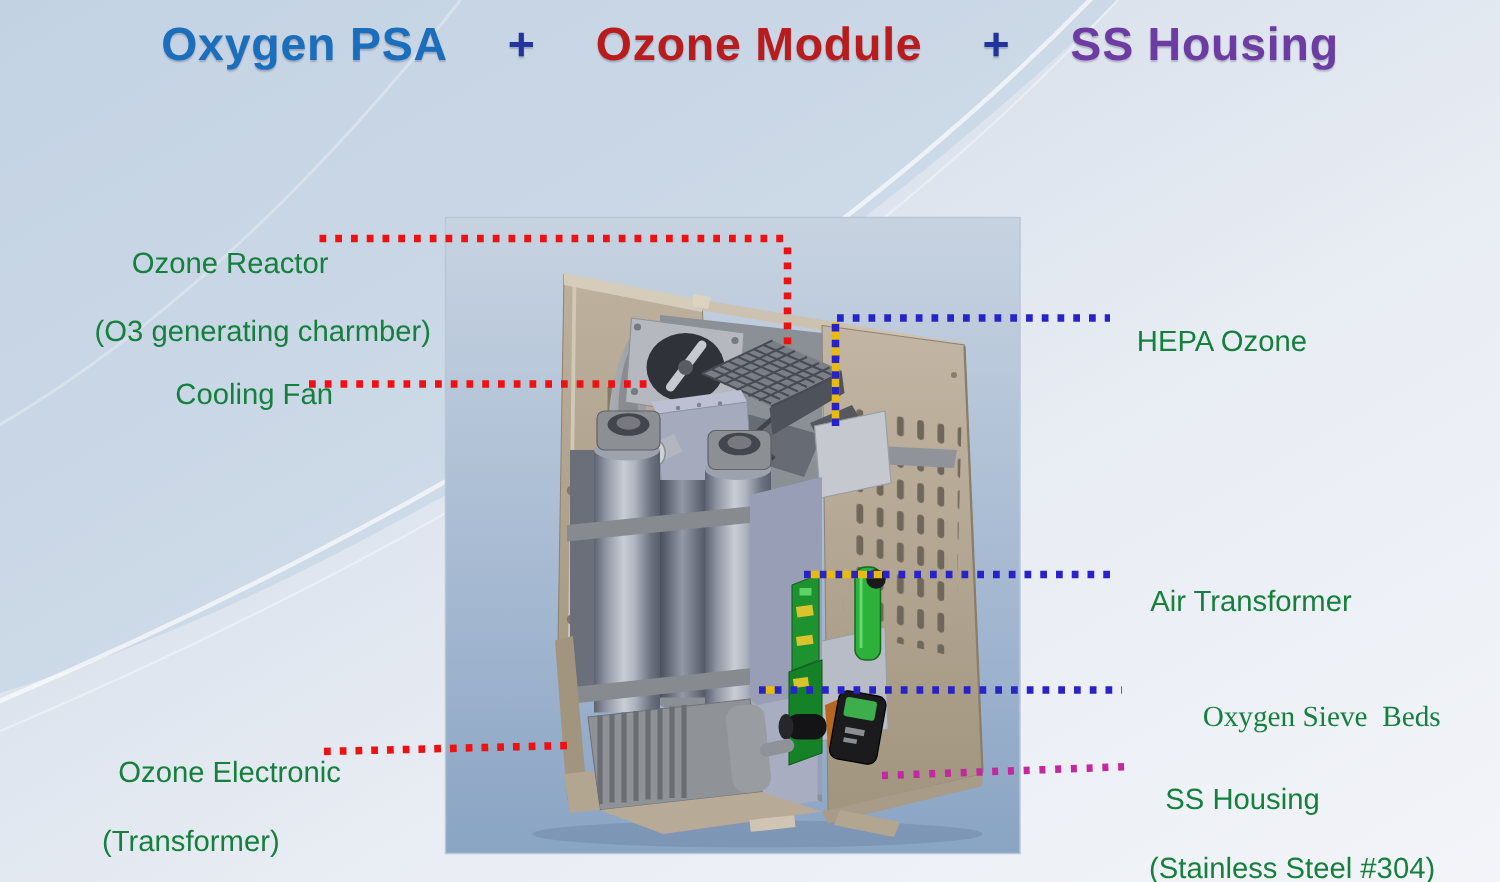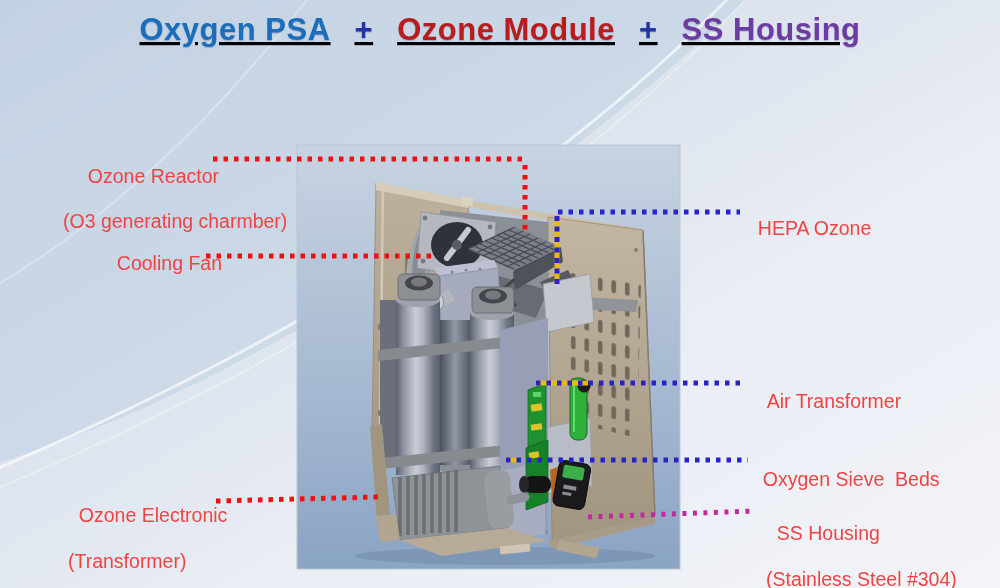--- a/index.html
+++ b/index.html
@@ -4,27 +4,26 @@
 <style>
   html,body{margin:0;padding:0;}
   body{
     width:1000px;height:588px;position:relative;overflow:hidden;
     font-family:"Liberation Sans", sans-serif;
     background:linear-gradient(150deg,#cdd8e6 0%,#d8e0eb 30%,#e9edf4 62%,#f2f4f8 100%);
   }
   #scene{position:absolute;left:0;top:0;}
   .title-row{
     position:absolute;left:0;top:10px;width:1000px;height:40px;
-    display:flex;justify-content:center;align-items:center;gap:24px;
+    display:flex;justify-content:center;align-items:center;gap:40px;
     font-size:31px;font-weight:bold;letter-spacing:.5px;
     text-shadow:0 1px 1px rgba(40,40,80,.25);
-    text-decoration:underline;
   }
   .callout{
-    position:absolute;color:#ef4444;font-size:19.5px;line-height:1.05;
+    position:absolute;color:#15803d;font-size:19.5px;line-height:1.05;
     white-space:pre;
   }
   .callout .sub{display:block;}
 </style>
 </head>
 <body>
 
 <svg id="scene" width="1000" height="588" viewBox="0 0 1000 588">
   <defs>
     <linearGradient id="gradPanel" x1="0" y1="0" x2="0" y2="1">
@@ -264,21 +263,21 @@
 </div>
 <div class="callout" style="left:106px;top:233px;">
   <span>Cooling Fan</span>
 </div>
 <div class="callout" style="left:747px;top:198px;">
   <span>HEPA Ozone</span>
 </div>
 <div class="callout" style="left:757px;top:371px;">
   <span>Air Transformer</span>
 </div>
-<div class="callout" style="left:752px;top:449px;">
+<div class="callout" style="left:792px;top:449px;font-family:Liberation Serif, serif;">
   <span>Oxygen Sieve  Beds</span>
 </div>
 <div class="callout" style="left:766px;top:503px;">
   <span>SS Housing</span>
   <span class="sub" style="margin-top:5px;">(Stainless Steel #304)</span>
 </div>
 <div class="callout" style="left:68px;top:485px;">
   <span>Ozone Electronic</span>
   <span class="sub" style="margin-top:5px;">(Transformer)</span>
 </div>

